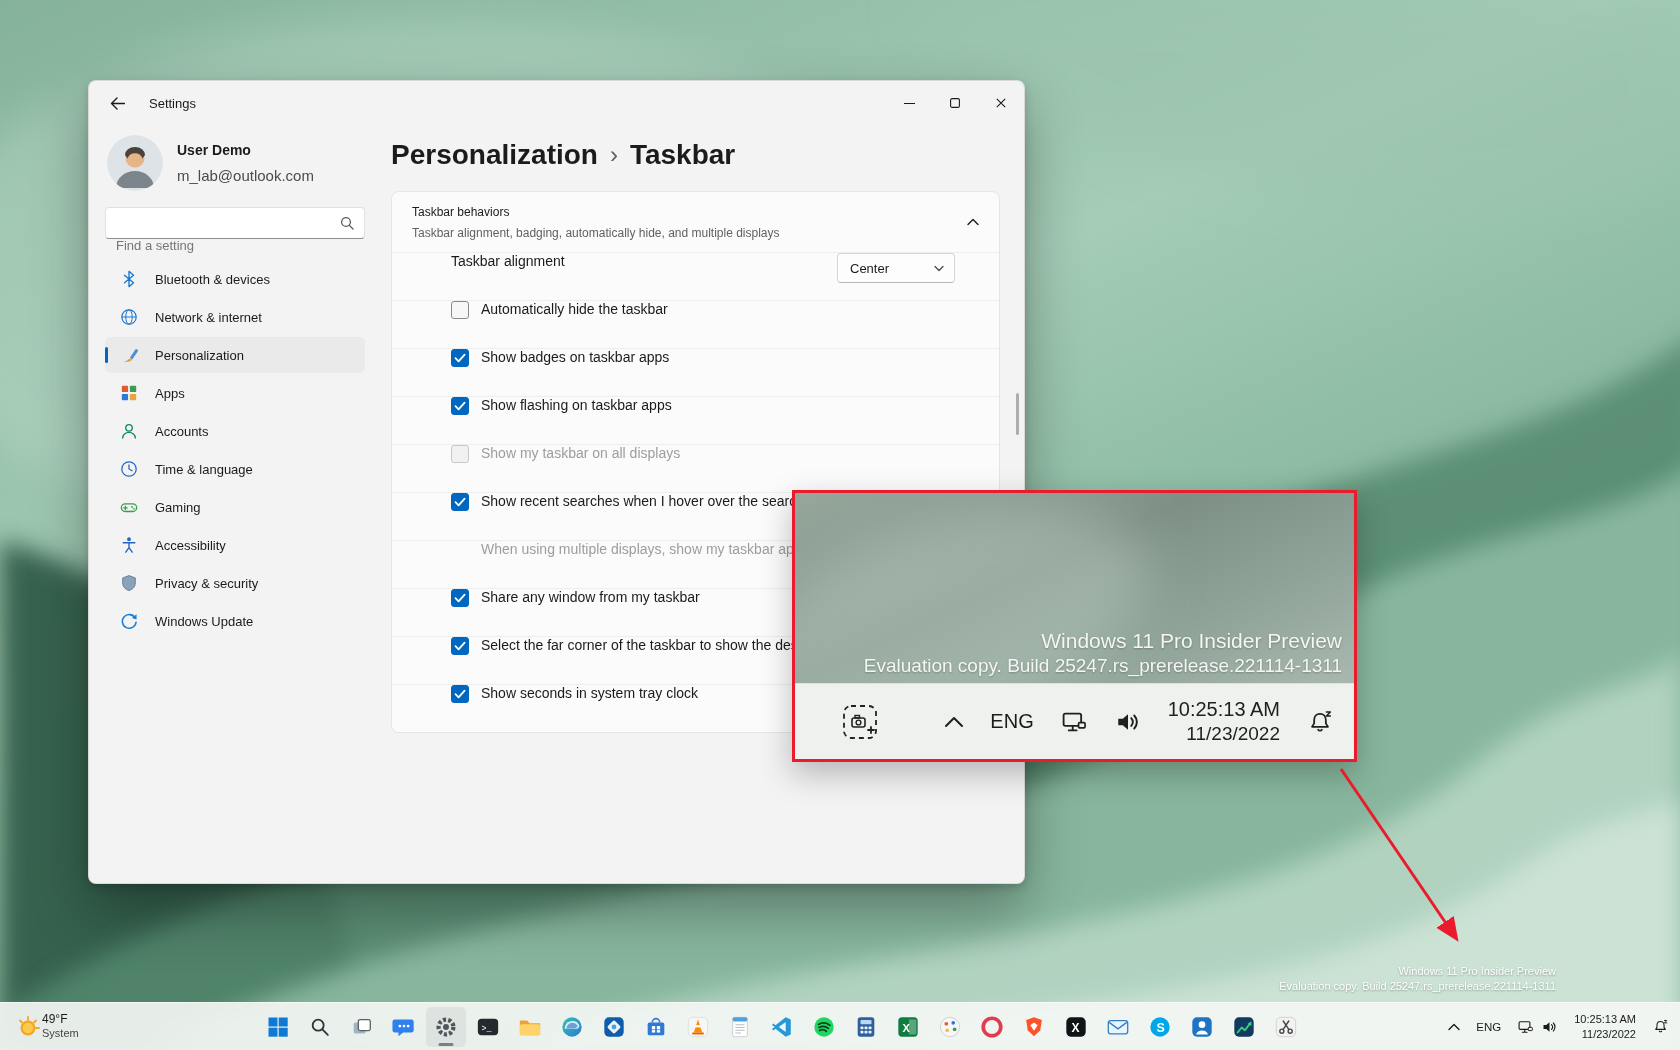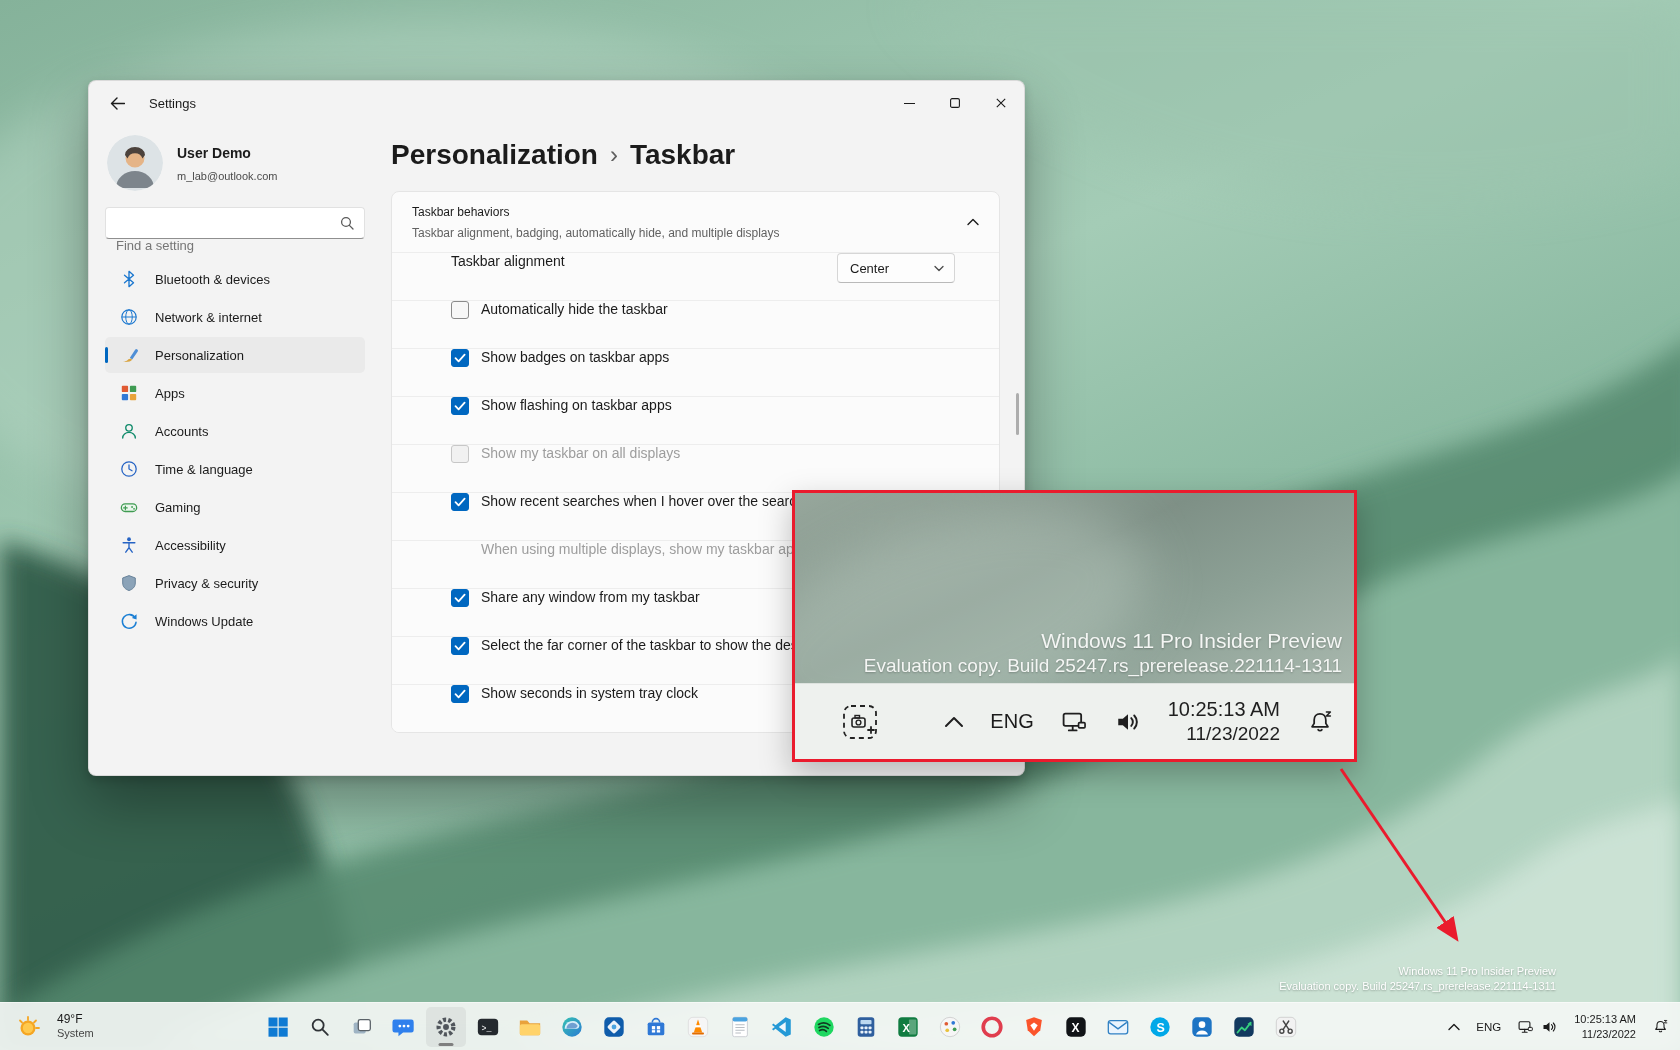--- a/index.html
+++ b/index.html
@@ -2,35 +2,35 @@
 <html><head>
 <meta charset="utf-8">
 <style>
   * { margin:0; padding:0; box-sizing:border-box; }
   html,body { width:1680px; height:1050px; overflow:hidden;
               font-family:"Liberation Sans",sans-serif; color:#1b1b1b; }
   .desktop { position:relative; width:1680px; height:1050px; overflow:hidden; background:#8fb9a2; }
   .wallpaper { position:absolute; inset:0; z-index:0; }
 
   
-  .win { position:absolute; left:88px; top:80px; width:937px; height:696px; z-index:10;
+  .win { position:absolute; left:88px; top:80px; width:937px; height:804px; z-index:10;
          background:#f3f3f3; border-radius:8px; overflow:hidden;
          border:1px solid rgba(0,0,0,.10);
          box-shadow:0 26px 58px rgba(0,0,0,.33), 0 4px 10px rgba(0,0,0,.16); }
   .titlebar { height:44px; display:flex; align-items:center; padding-left:10px; position:relative; }
   .back-btn { width:36px; height:30px; border-radius:5px; display:flex; align-items:center; justify-content:center; }
   .tb-title { font-size:13px; margin-left:14px; }
   .caption { position:absolute; right:0; top:0; display:flex; height:44px; }
   .cap-btn { width:46px; height:44px; display:flex; align-items:center; justify-content:center; }
 
   .sidebar { position:absolute; left:0; top:44px; bottom:0; width:290px; padding:6px 14px 0 16px; }
   .user { display:flex; align-items:center; gap:14px; padding:4px 0 16px 2px; }
   .avatar { width:56px; height:56px; border-radius:50%; overflow:hidden; flex:none; }
   .user-name { font-size:14px; font-weight:700; }
-  .user-email { font-size:11px; color:#4b4b4b; margin-top:9px; }
+  .user-email { font-size:15px; color:#4b4b4b; margin-top:9px; }
   .searchbox { height:32px; background:#fff; border:1px solid #e1e1e1; border-bottom-color:#8f8f8f;
                border-radius:4px; display:flex; align-items:center; padding:0 10px; gap:8px; }
   .searchbox input { border:none; outline:none; flex:1; font-size:13px; color:#1b1b1b;
                      font-family:"Liberation Sans",sans-serif; background:transparent;margin-top:44px; }
   .searchbox input::placeholder { color:#767676; }
   .nav { margin-top:22px; }
   .nav-item { height:36px; display:flex; align-items:center; gap:16px; padding-left:14px;
               border-radius:5px; font-size:13px; position:relative; margin-bottom:2px; }
   .nav-item.sel { background:#eaeaea; }
   .nav-item.sel::before { content:""; position:absolute; left:0; top:10px; width:3px; height:16px;
@@ -84,21 +84,21 @@
 
   
   .desk-wm { position:absolute; right:124px; bottom:56px; z-index:5; text-align:right;
              color:#ffffff; font-size:11px; line-height:1.35; text-shadow:0 1px 2px rgba(0,0,0,.3); }
 
   
   .taskbar { position:absolute; left:0; right:0; bottom:0; height:48px; z-index:30;
              background:rgba(243,246,244,.92); border-top:1px solid rgba(255,255,255,.5);
              display:flex; align-items:center; }
   .tb-weather { position:absolute; left:4px; top:4px; bottom:4px; display:flex; align-items:center;
-                gap:15px; padding:0 12px; border-radius:6px; }
+                gap:0; padding:0 12px; border-radius:6px; }
   .w-txt { line-height:1.25; }
   .w-temp { font-size:12px; }
   .w-cond { font-size:11px; color:#454545; }
   .tb-center { position:absolute; left:calc(50% - 58px); transform:translateX(-50%);
                display:flex; gap:2px; align-items:center; }
   .ti { width:40px; height:40px; border-radius:5px; display:flex; align-items:center;
         justify-content:center; position:relative; }
   .ti.active { background:rgba(0,0,0,.055); }
   .ti.active::after { content:""; position:absolute; bottom:1px; left:50%; transform:translateX(-50%);
                       width:15px; height:3px; border-radius:2px; background:#7f7f7f; }

